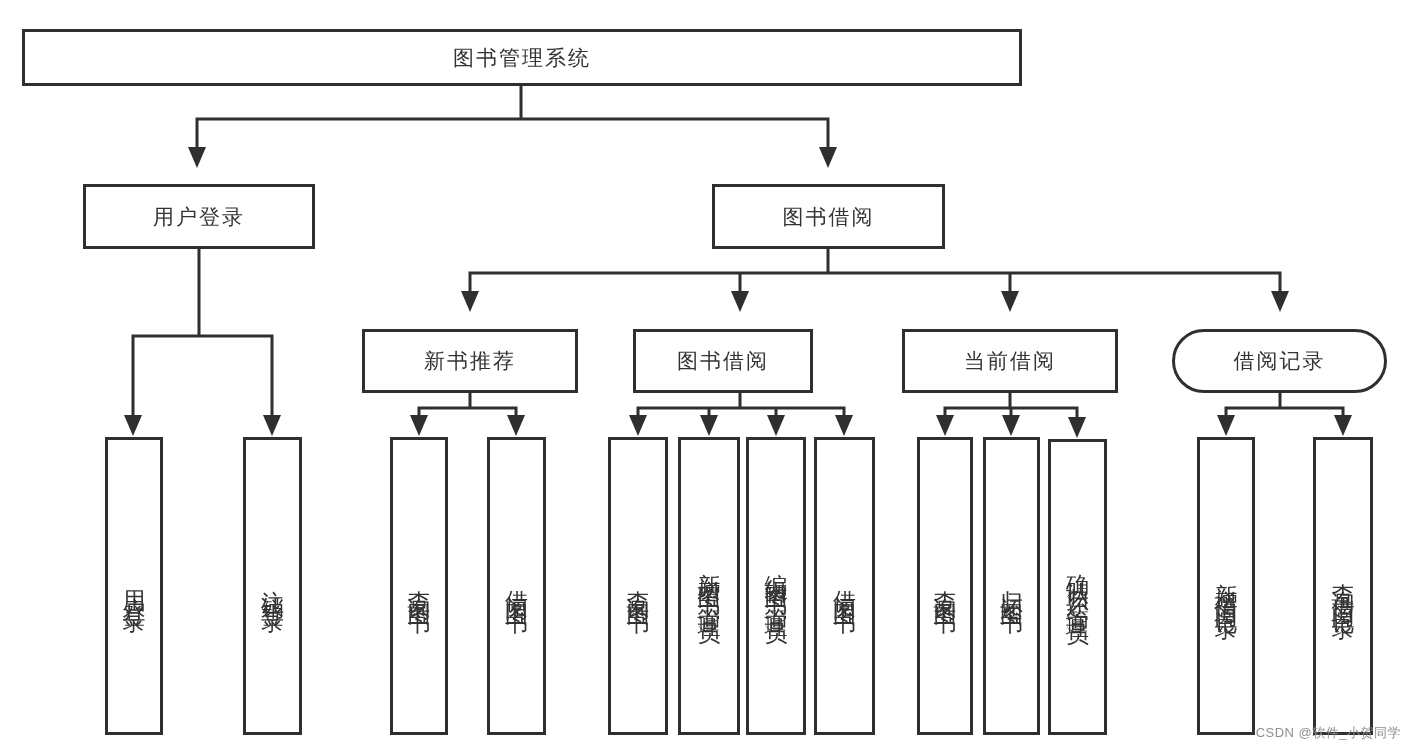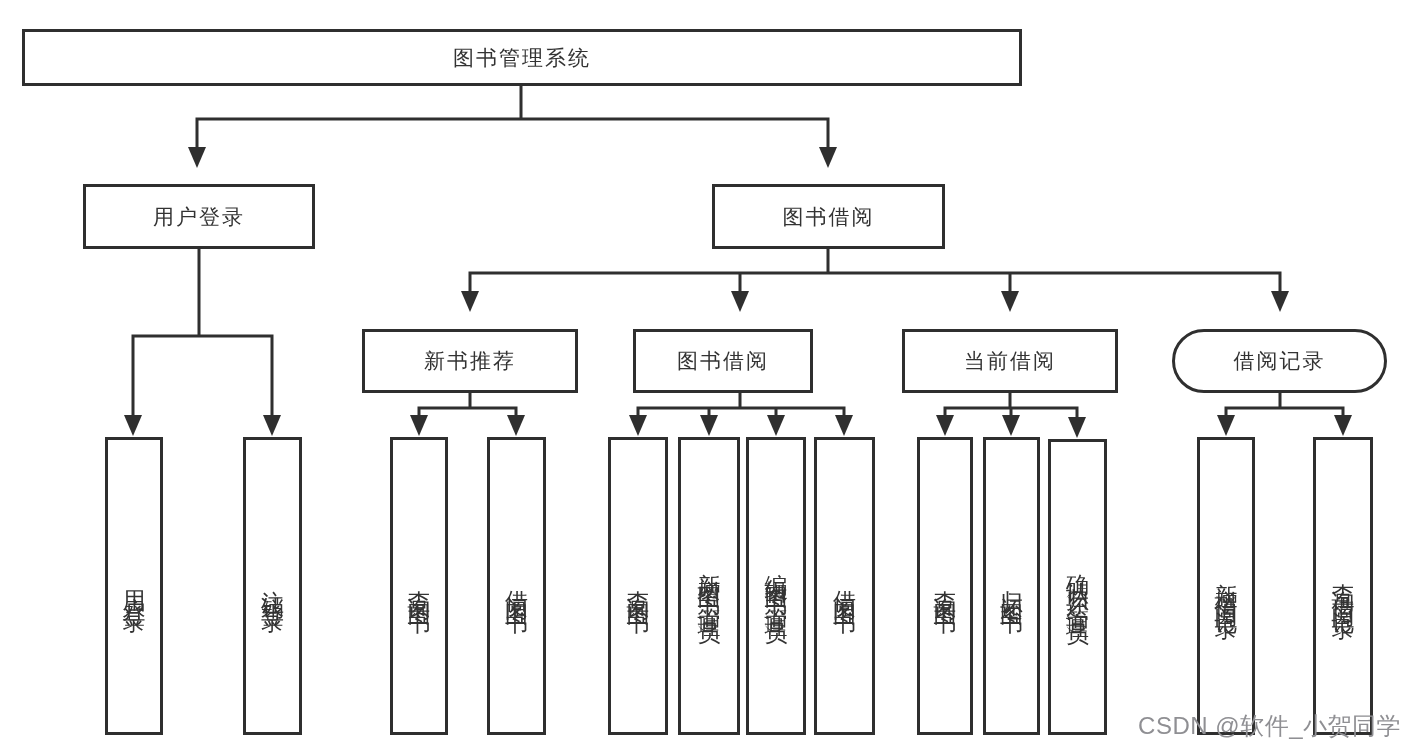--- a/index.html
+++ b/index.html
@@ -34,21 +34,21 @@
     writing-mode: vertical-rl;
     text-orientation: mixed;
     font-size: 23px;
     letter-spacing: 7px;
     line-height: 1;
   }
   .watermark {
     position: absolute;
     right: 4px;
     bottom: 5px;
-    font-size: 24px;
+    font-size: 13px;
     color: #8f8f93;
     z-index: 3;
     letter-spacing: 0.5px;
   }
 </style>
 </head>
 <body>
 
 <div id="diagram">
 

